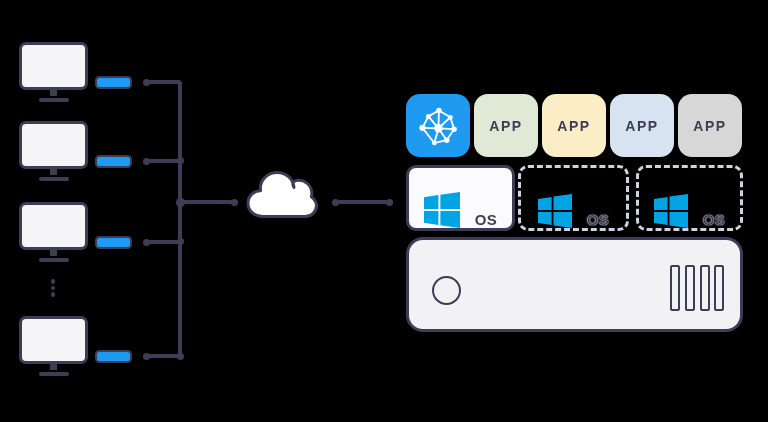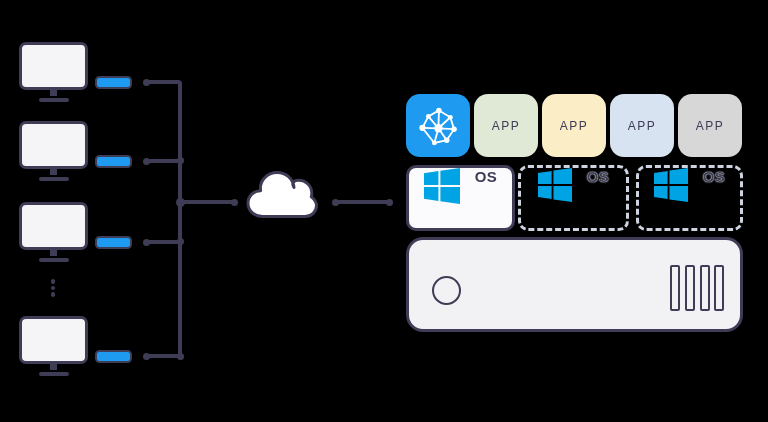--- a/index.html
+++ b/index.html
@@ -26,28 +26,28 @@
   .ellipsis span { display:block; width:4.5px; height:4.5px; border-radius:50%;
                    background:var(--ink); margin-bottom:2px; }
 
   
   .cloud { position:absolute; left:246px; top:170px; }
 
   
   .stack { position:absolute; left:406px; top:94px; width:337px; height:238px; }
   .app-box { position:absolute; top:0; width:64px; height:63px; border-radius:14px;
              display:flex; align-items:center; justify-content:center; }
-  .app-label { font-size:12px; font-weight:normal; letter-spacing:1.5px; color:var(--ink); }
+  .app-label { font-size:14px; font-weight:bold; letter-spacing:1.5px; color:var(--ink); }
   .a0 { left:0;   background:var(--blue); }
   .a1 { left:68px;  background:#dfe9d5; }
   .a2 { left:136px; background:#fbeec6; }
   .a3 { left:204px; background:#d8e3f1; }
   .a4 { left:272px; background:#d7d7d7; }
 
-  .os-box { position:absolute; top:71px; height:66px; display:flex; align-items:flex-start;
+  .os-box { position:absolute; top:71px; height:66px; display:flex; align-items:flex-end;
             justify-content:center; gap:15px; }
   .os-solid { left:0; width:109px; background:#fbfafc; border:3px solid var(--ink);
               border-radius:10px; }
   .os-ghost { border:3px dashed #cdd4df; border-radius:10px; background:transparent; }
   .os-g1 { left:112px; width:111px; }
   .os-g2 { left:230px; width:107px; }
   .os-label { font-size:15px; font-weight:bold; letter-spacing:.5px; color:var(--ink); }
   .os-ghost .os-label { text-shadow:0 0 1px rgba(255,255,255,.95), 0 0 2px rgba(214,228,246,.9); }
 
   .server { position:absolute; left:0; top:143px; width:337px; height:95px;

